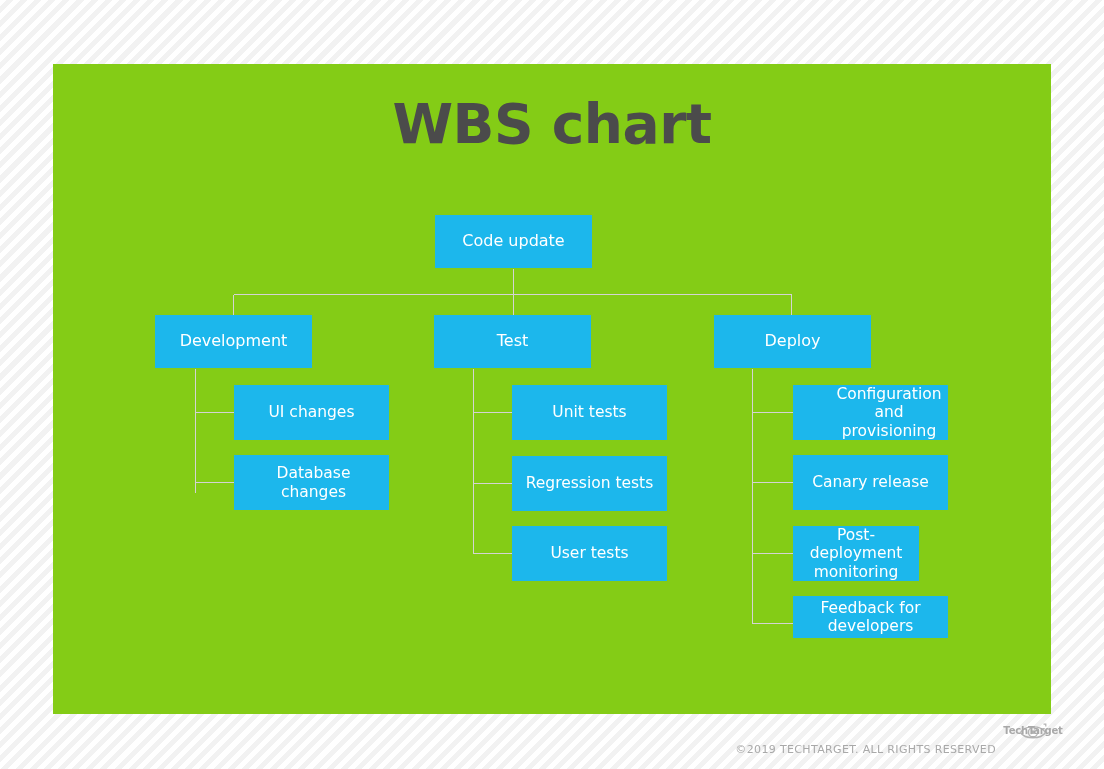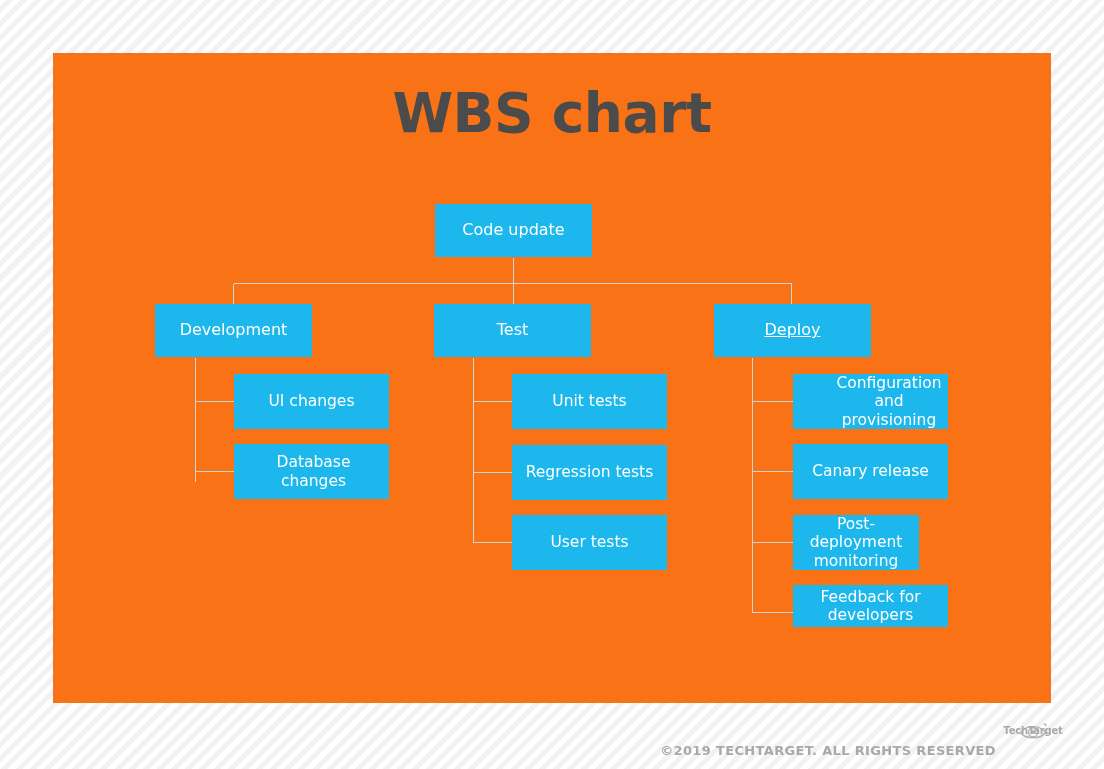--- a/index.html
+++ b/index.html
@@ -19,24 +19,24 @@
       #f2f2f2 5px,
       #f2f2f2 10px
     );
     position: relative;
   }
 
   
   #card {
     position: absolute;
     left: 53px;
-    top: 53px;
+    top: 64px;
     width: 998px;
     height: 650px;
-    background: #f97316;
+    background: #84cc16;
   }
 
   
   #chart-title {
     position: absolute;
     left: 0;
     top: 32px;
     width: 998px;
     text-align: center;
     font-size: 55px;
@@ -88,22 +88,22 @@
     position: absolute;
     left: 0;
     top: 703px;
     width: 1104px;
     height: 66px;
   }
   #copyright {
     position: absolute;
     right: 108px;
     top: 40px;
-    font-size: 13px;
-    font-weight: bold;
+    font-size: 11px;
+    font-weight: normal;
     letter-spacing: 0.35px;
     color: #a9a9a9;
     white-space: nowrap;
   }
   #logo {
     position: absolute;
     right: 40px;
     top: 18px;
     width: 62px;
     height: 36px;
@@ -168,21 +168,21 @@
     </div>
 
     <div class="node level1" style="left:102px; top:251px; width:157px; height:53px;">
       <span>Development</span>
     </div>
 
     <div class="node level1" style="left:381px; top:251px; width:157px; height:53px;">
       <span>Test</span>
     </div>
 
-    <div class="node level1" style="left:661px; top:251px; width:157px; height:53px;text-decoration:underline;">
+    <div class="node level1" style="left:661px; top:251px; width:157px; height:53px;">
       <span>Deploy</span>
     </div>
 
     <div class="node level2" style="left:181px; top:321px; width:155px; height:55px;">
       <span>UI changes</span>
     </div>
 
     <div class="node level2" style="left:181px; top:391px; width:155px; height:55px;padding-left:10px;">
       <span>Database
 changes</span>

